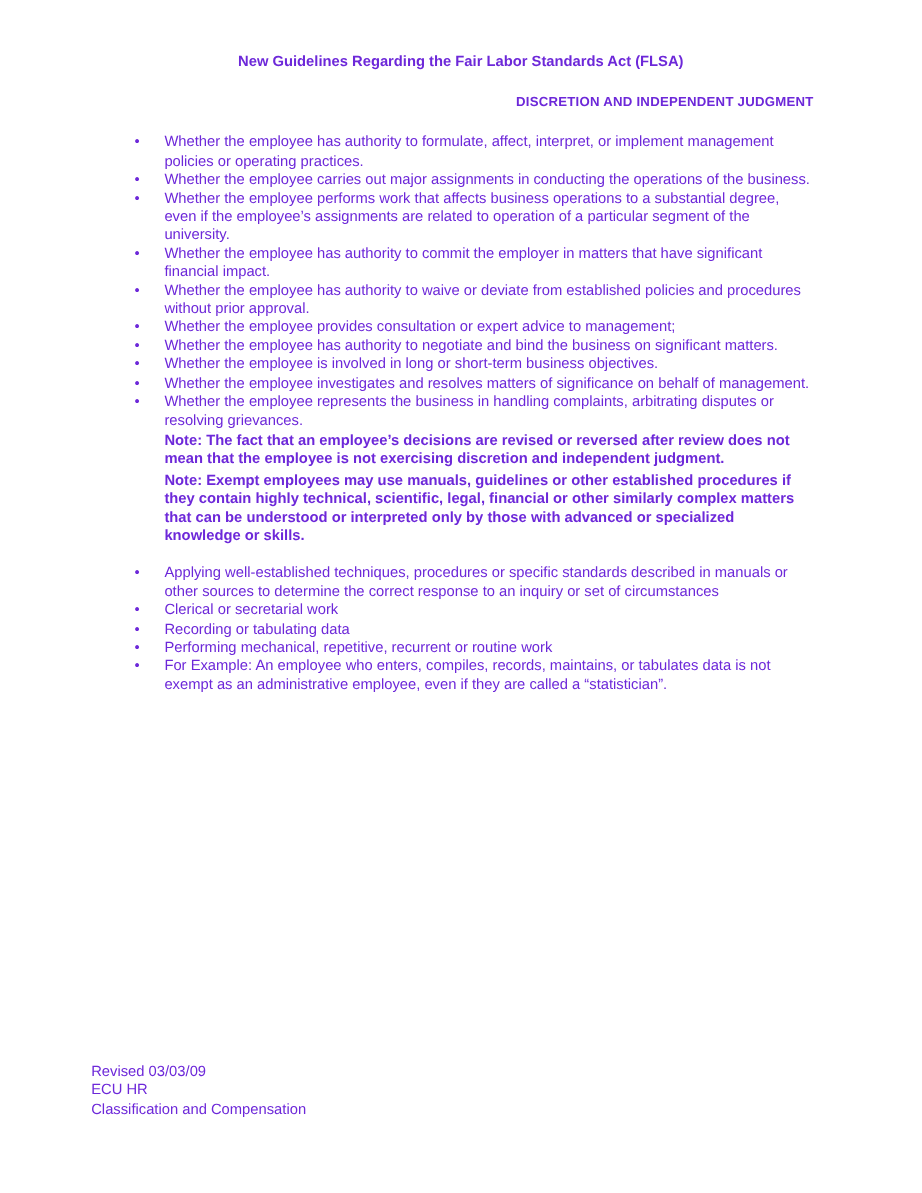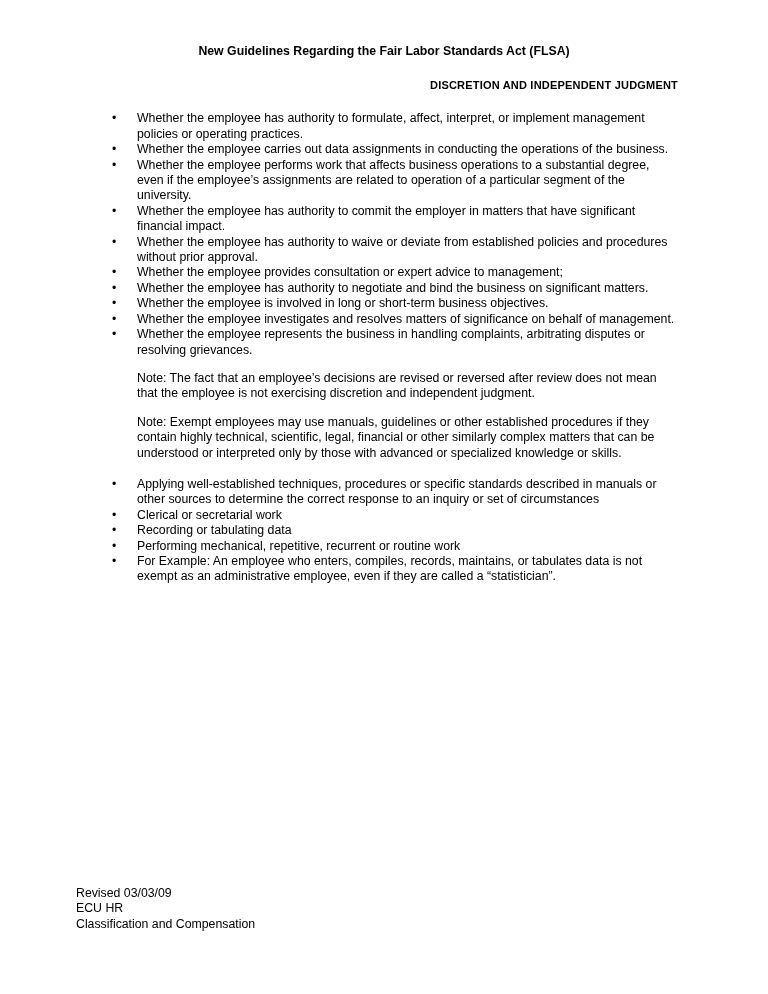--- a/index.html
+++ b/index.html
@@ -9,21 +9,21 @@
   }
   .page {
     position: relative;
     width: 768px;
     height: 994px;
     background: #ffffff;
     overflow: hidden;
     font-family: "Liberation Sans", "DejaVu Sans", sans-serif;
     font-size: 12.3px;
     line-height: 15.4px;
-    color: #000000;
+    color: #6d28d9;
     -webkit-font-smoothing: antialiased;
   }
   .content {
     padding: 44px 90px 0 90px; 
   }
   .doc-header {
     text-align: center;
     font-weight: bold;
   }
   .doc-title {
@@ -50,23 +50,24 @@
     padding-left: 25px;
     max-width: 541px;
   }
   ul.bullets li::before {
     content: "\2022";
     position: absolute;
     left: 0;
     top: 0;
   }
   .note {
-    margin-top: 13px;
+    margin-top: 2px;
     margin-left: 47px;
     max-width: 538px;
+    font-weight: bold;
   }
   .not-include-heading {
     font-weight: bold;
     margin-top: 9px;
     margin-left: 23px;
   }
   ul.bullets.second {
     margin-top: 16px;
   }
   .doc-footer {
@@ -83,21 +84,21 @@
 
     <div class="doc-header">
       <div>New Guidelines Regarding the Fair Labor Standards Act (FLSA)</div>
     </div>
 
     <div class="doc-title">DISCRETION AND INDEPENDENT JUDGMENT</div>
 
 
     <ul class="bullets">
       <li>Whether the employee has authority to formulate, affect, interpret, or implement management policies or operating practices.</li>
-      <li>Whether the employee carries out data assignments in conducting the operations of the business.</li>
+      <li>Whether the employee carries out major assignments in conducting the operations of the business.</li>
       <li>Whether the employee performs work that affects business operations to a substantial degree, even if the employee’s assignments are related to operation of a particular segment of the university.</li>
       <li>Whether the employee has authority to commit the employer in matters that have significant financial impact.</li>
       <li>Whether the employee has authority to waive or deviate from established policies and procedures without prior approval.</li>
       <li>Whether the employee provides consultation or expert advice to management;</li>
       <li>Whether the employee has authority to negotiate and bind the business on significant matters.</li>
       <li>Whether the employee is involved in long or short-term business objectives.</li>
       <li>Whether the employee investigates and resolves matters of significance on behalf of management.</li>
       <li>Whether the employee represents the business in handling complaints, arbitrating disputes or resolving grievances.</li>
     </ul>
 

